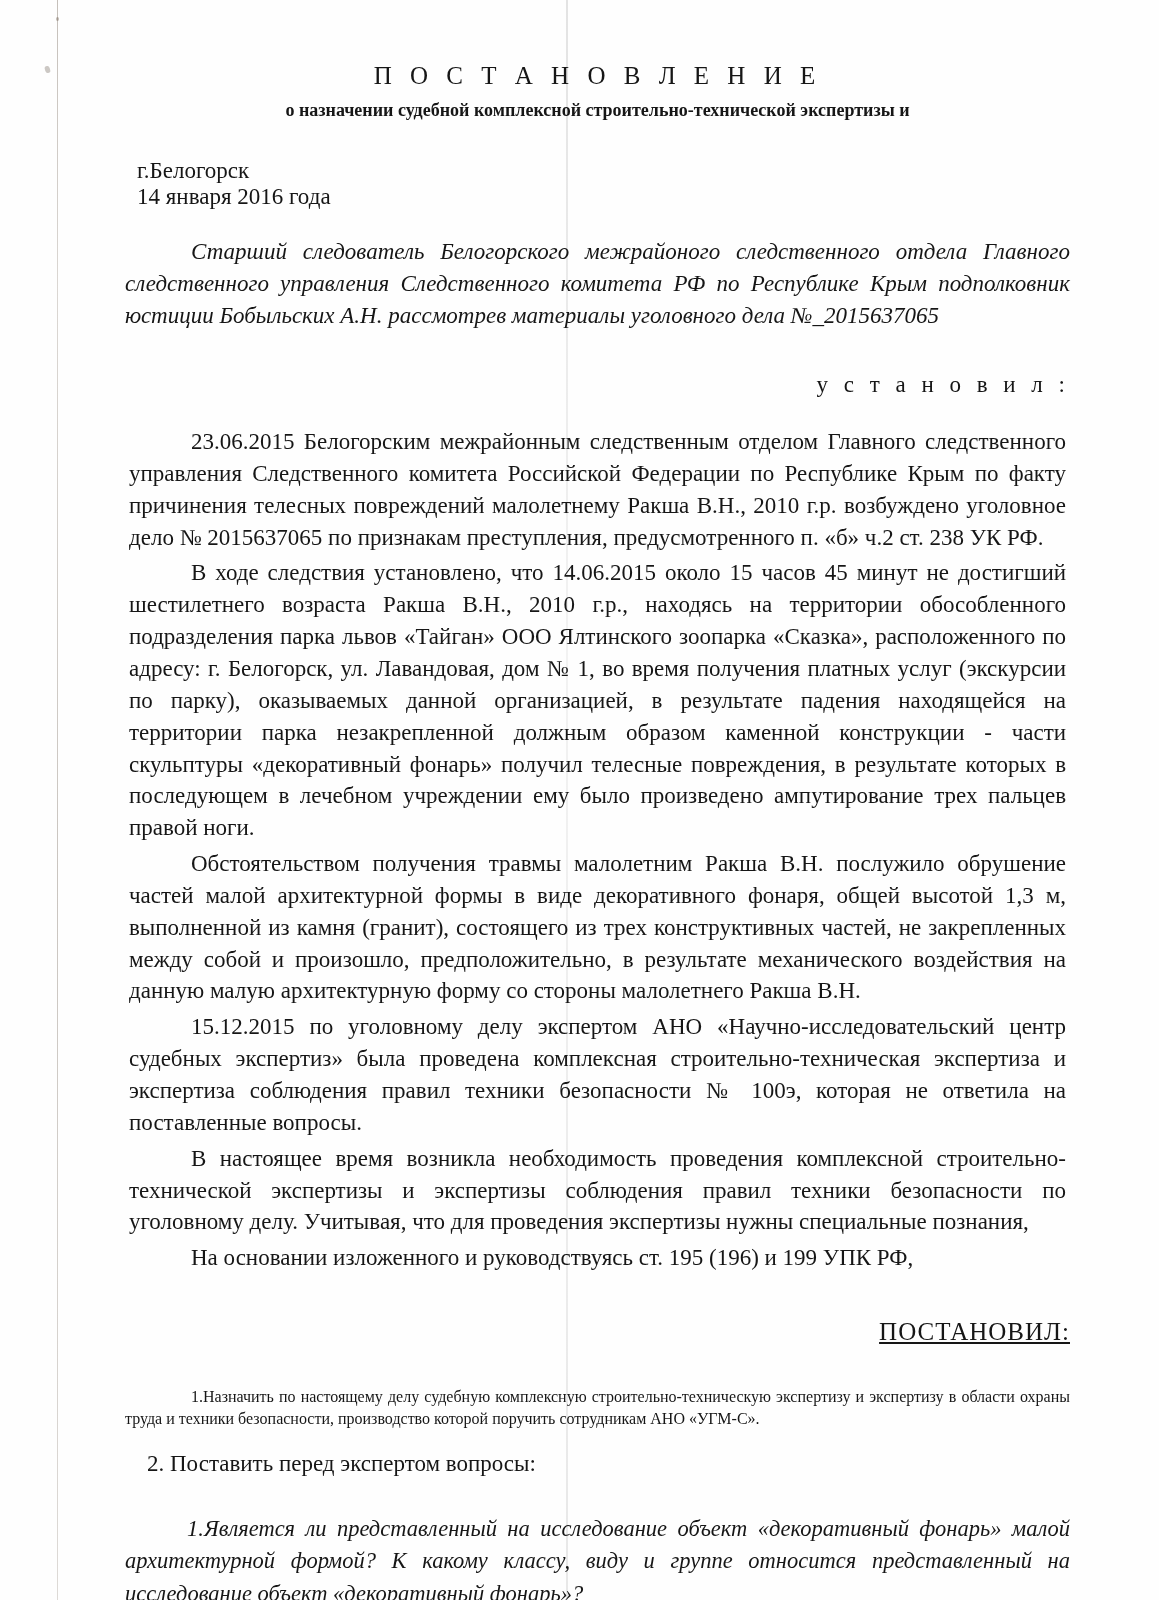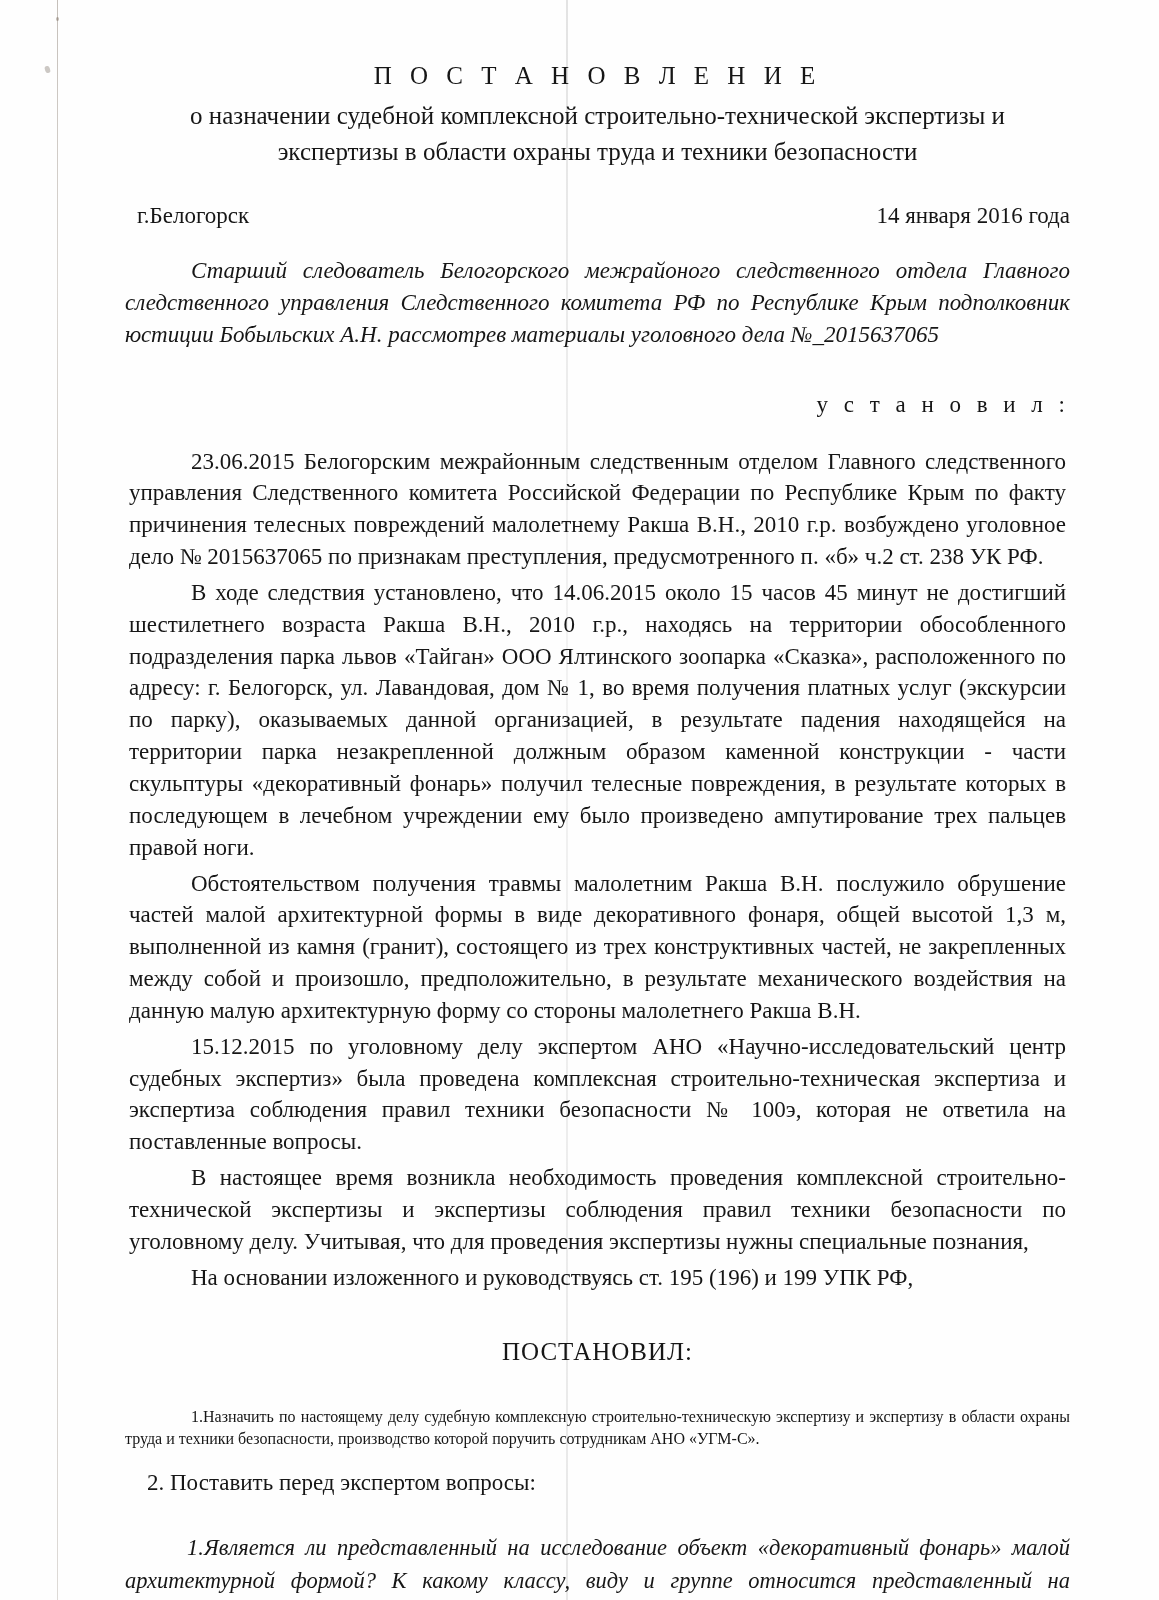--- a/index.html
+++ b/index.html
@@ -63,33 +63,34 @@
   
   .doc-title {
     text-align: center;
     font-size: 25px;
     letter-spacing: 6px;
     margin: 62px 0 0 0;
     font-weight: normal;
   }
   .doc-subtitle {
     text-align: center;
-    font-size: 25px;
+    font-size: 18px;
     line-height: 1.42;
     margin: 8px 0 0 0;
-    font-weight: normal;
+    font-weight: bold;
     padding: 0 20px;
   }
 
   .meta-row {
     display: flex;
     justify-content: space-between;
     align-items: baseline;
     margin-top: 34px;
     font-size: 23px;
+    flex-direction: column;
   }
   .meta-row .city { margin-left: 12px; }
   .meta-row .date { }
 
   .block {
     margin-top: 26px;
     font-size: 23px;
     line-height: 1.40;
     text-align: justify;
     text-justify: inter-word;
@@ -100,24 +101,25 @@
     text-indent: 66px;
   }
 
   .centered-word {
     text-align: right;
     font-size: 23px;
     letter-spacing: 5px;
     margin-top: 40px;
   }
   .centered-caps {
-    text-align: center;
+    text-align: right;
     font-size: 25px;
     letter-spacing: 1px;
     margin-top: 44px;
+    text-decoration: underline;
   }
 
   .body-block {
     margin-top: 28px;
     font-size: 23px;
     line-height: 1.385;
     text-align: justify;
     text-justify: inter-word;
   }
   .body-block p {
@@ -162,21 +164,20 @@
   <div class="speck speck-a"></div>
   <div class="speck speck-b"></div>
 
   <div class="content">
 
     <h1 class="doc-title">П О С Т А Н О В Л Е Н И Е</h1>
 
     <h2 class="doc-subtitle">
       <span>о назначении судебной комплексной строительно-технической экспертизы и</span>
       <br>
-      <span>экспертизы в области охраны труда и техники безопасности</span>
     </h2>
 
     <div class="meta-row">
       <span class="city">г.Белогорск</span>
       <span class="date">14 января 2016 года</span>
     </div>
 
     <div class="block">
       <p>Старший следователь Белогорского межрайоного следственного отдела Главного следственного управления Следственного комитета РФ по Республике Крым подполковник юстиции Бобыльских А.Н. рассмотрев материалы уголовного дела  №_2015637065</p>
     </div>

